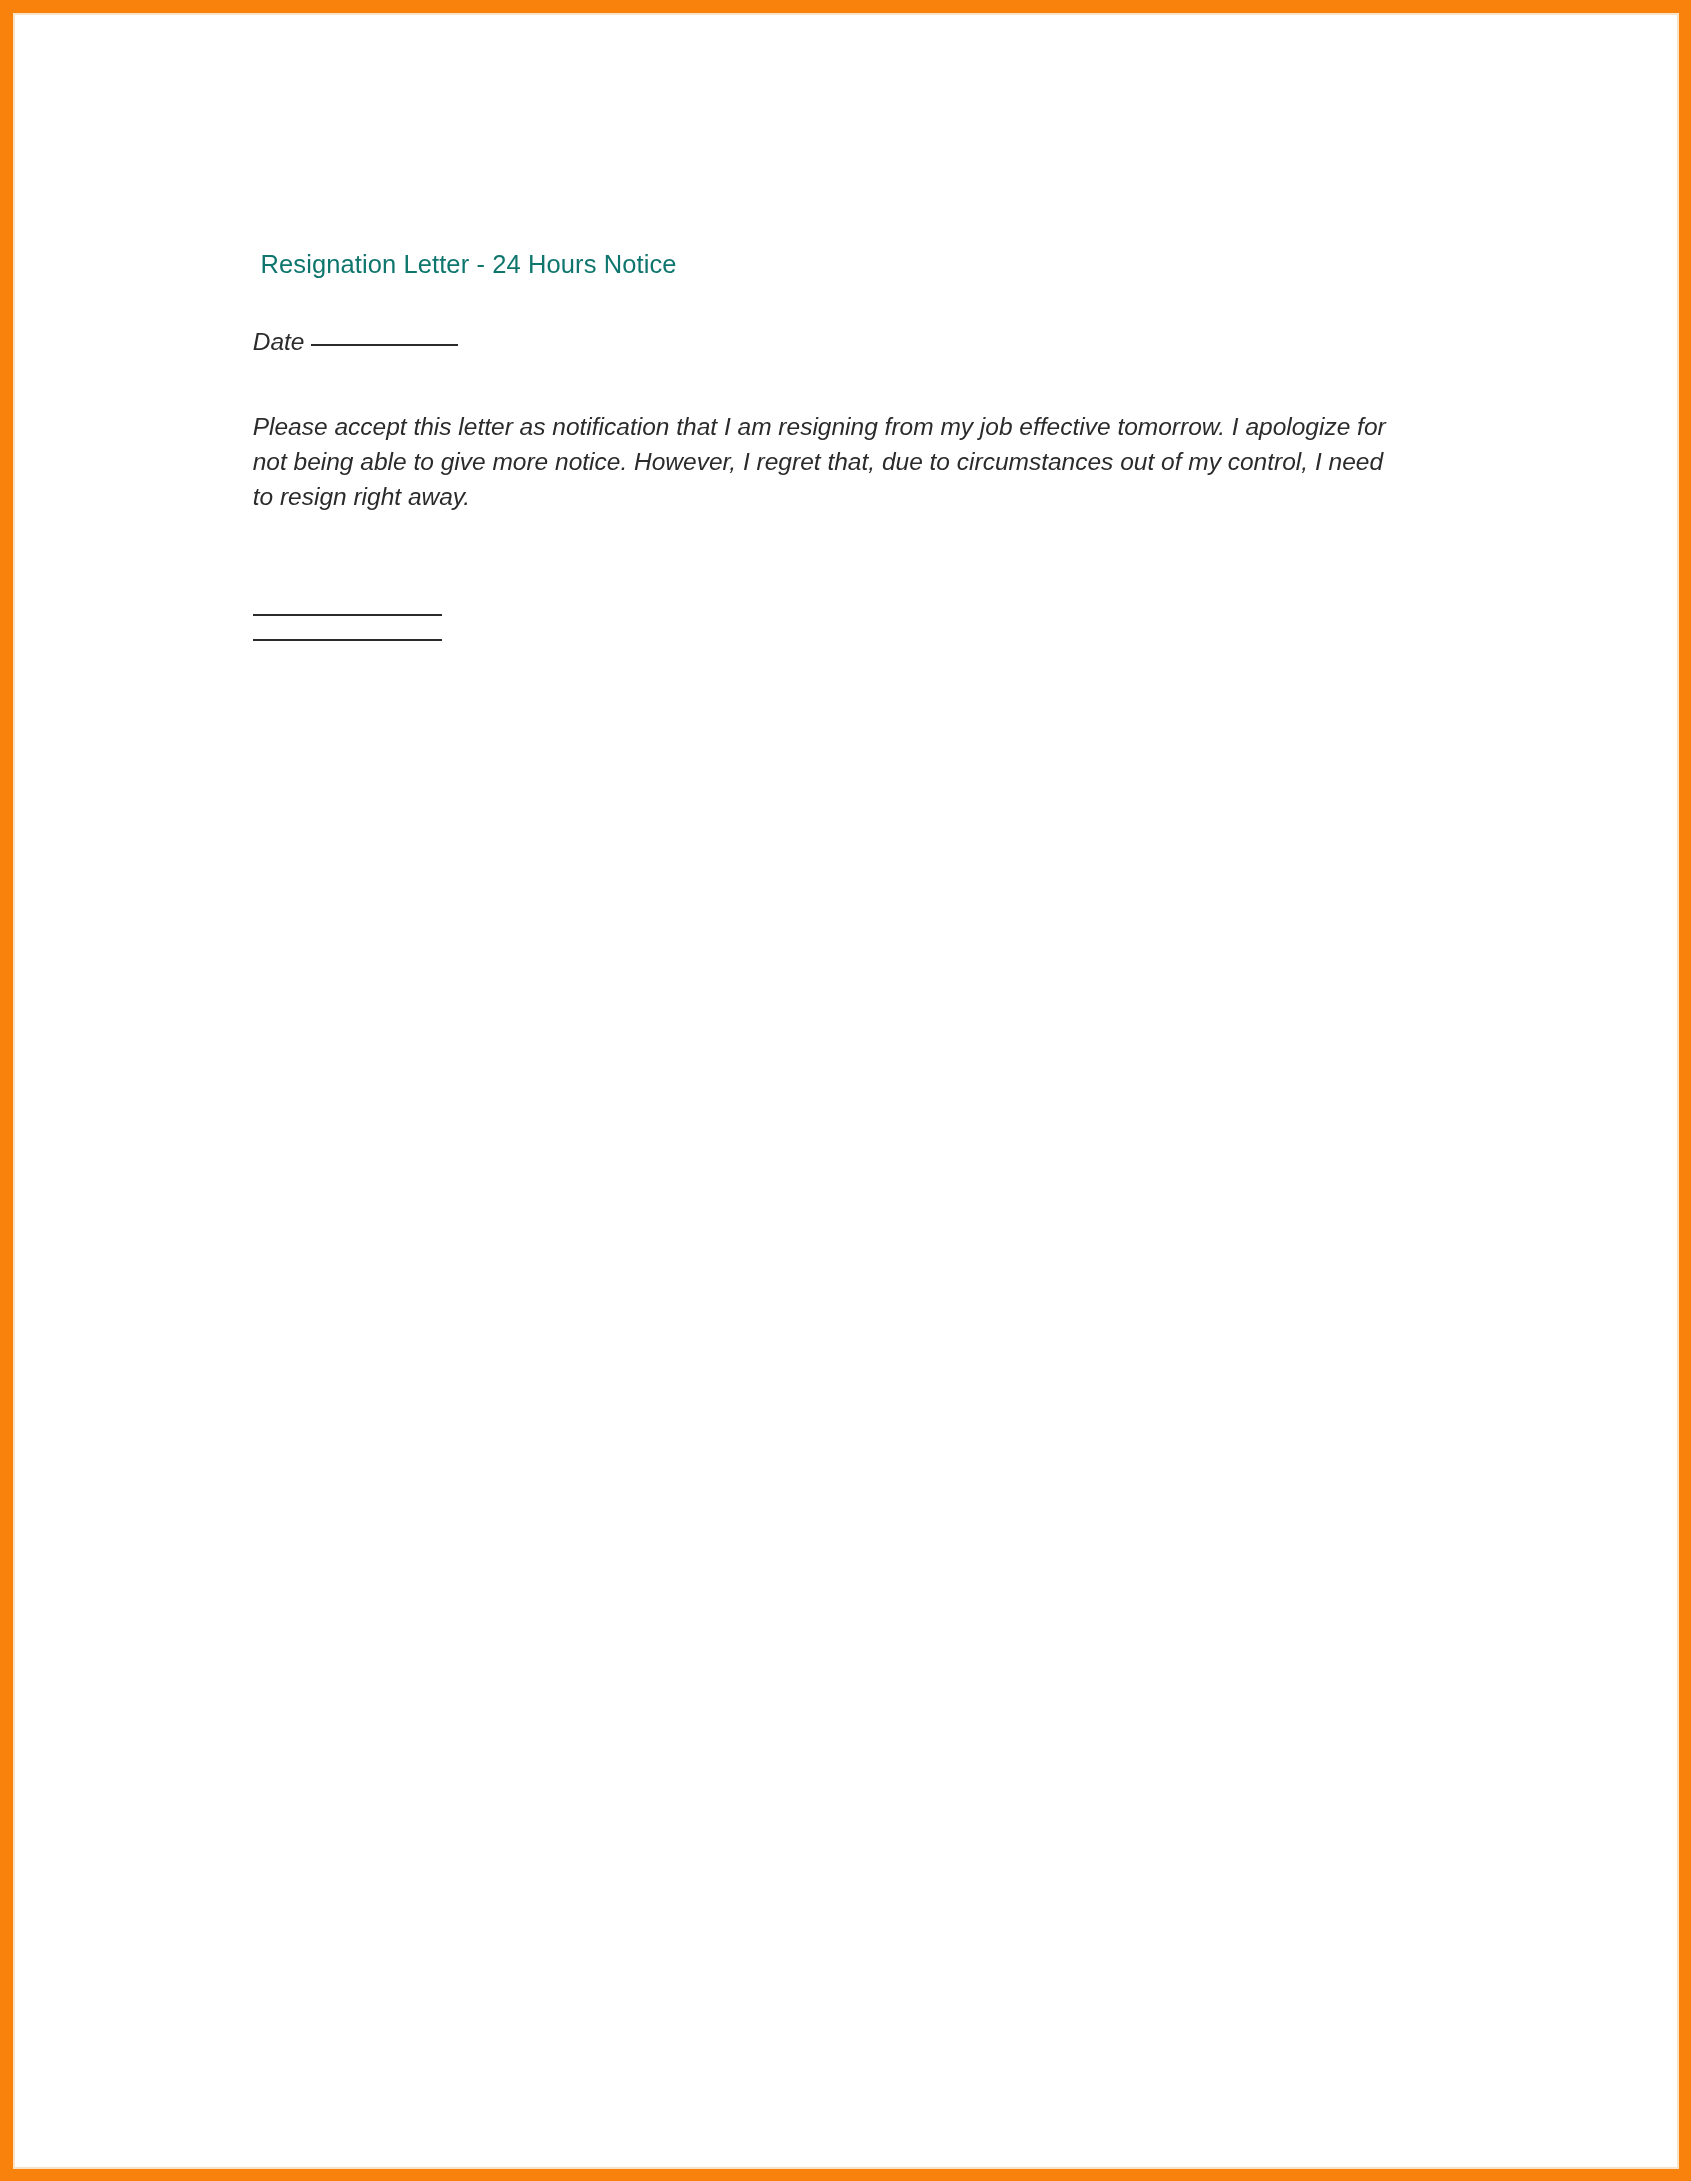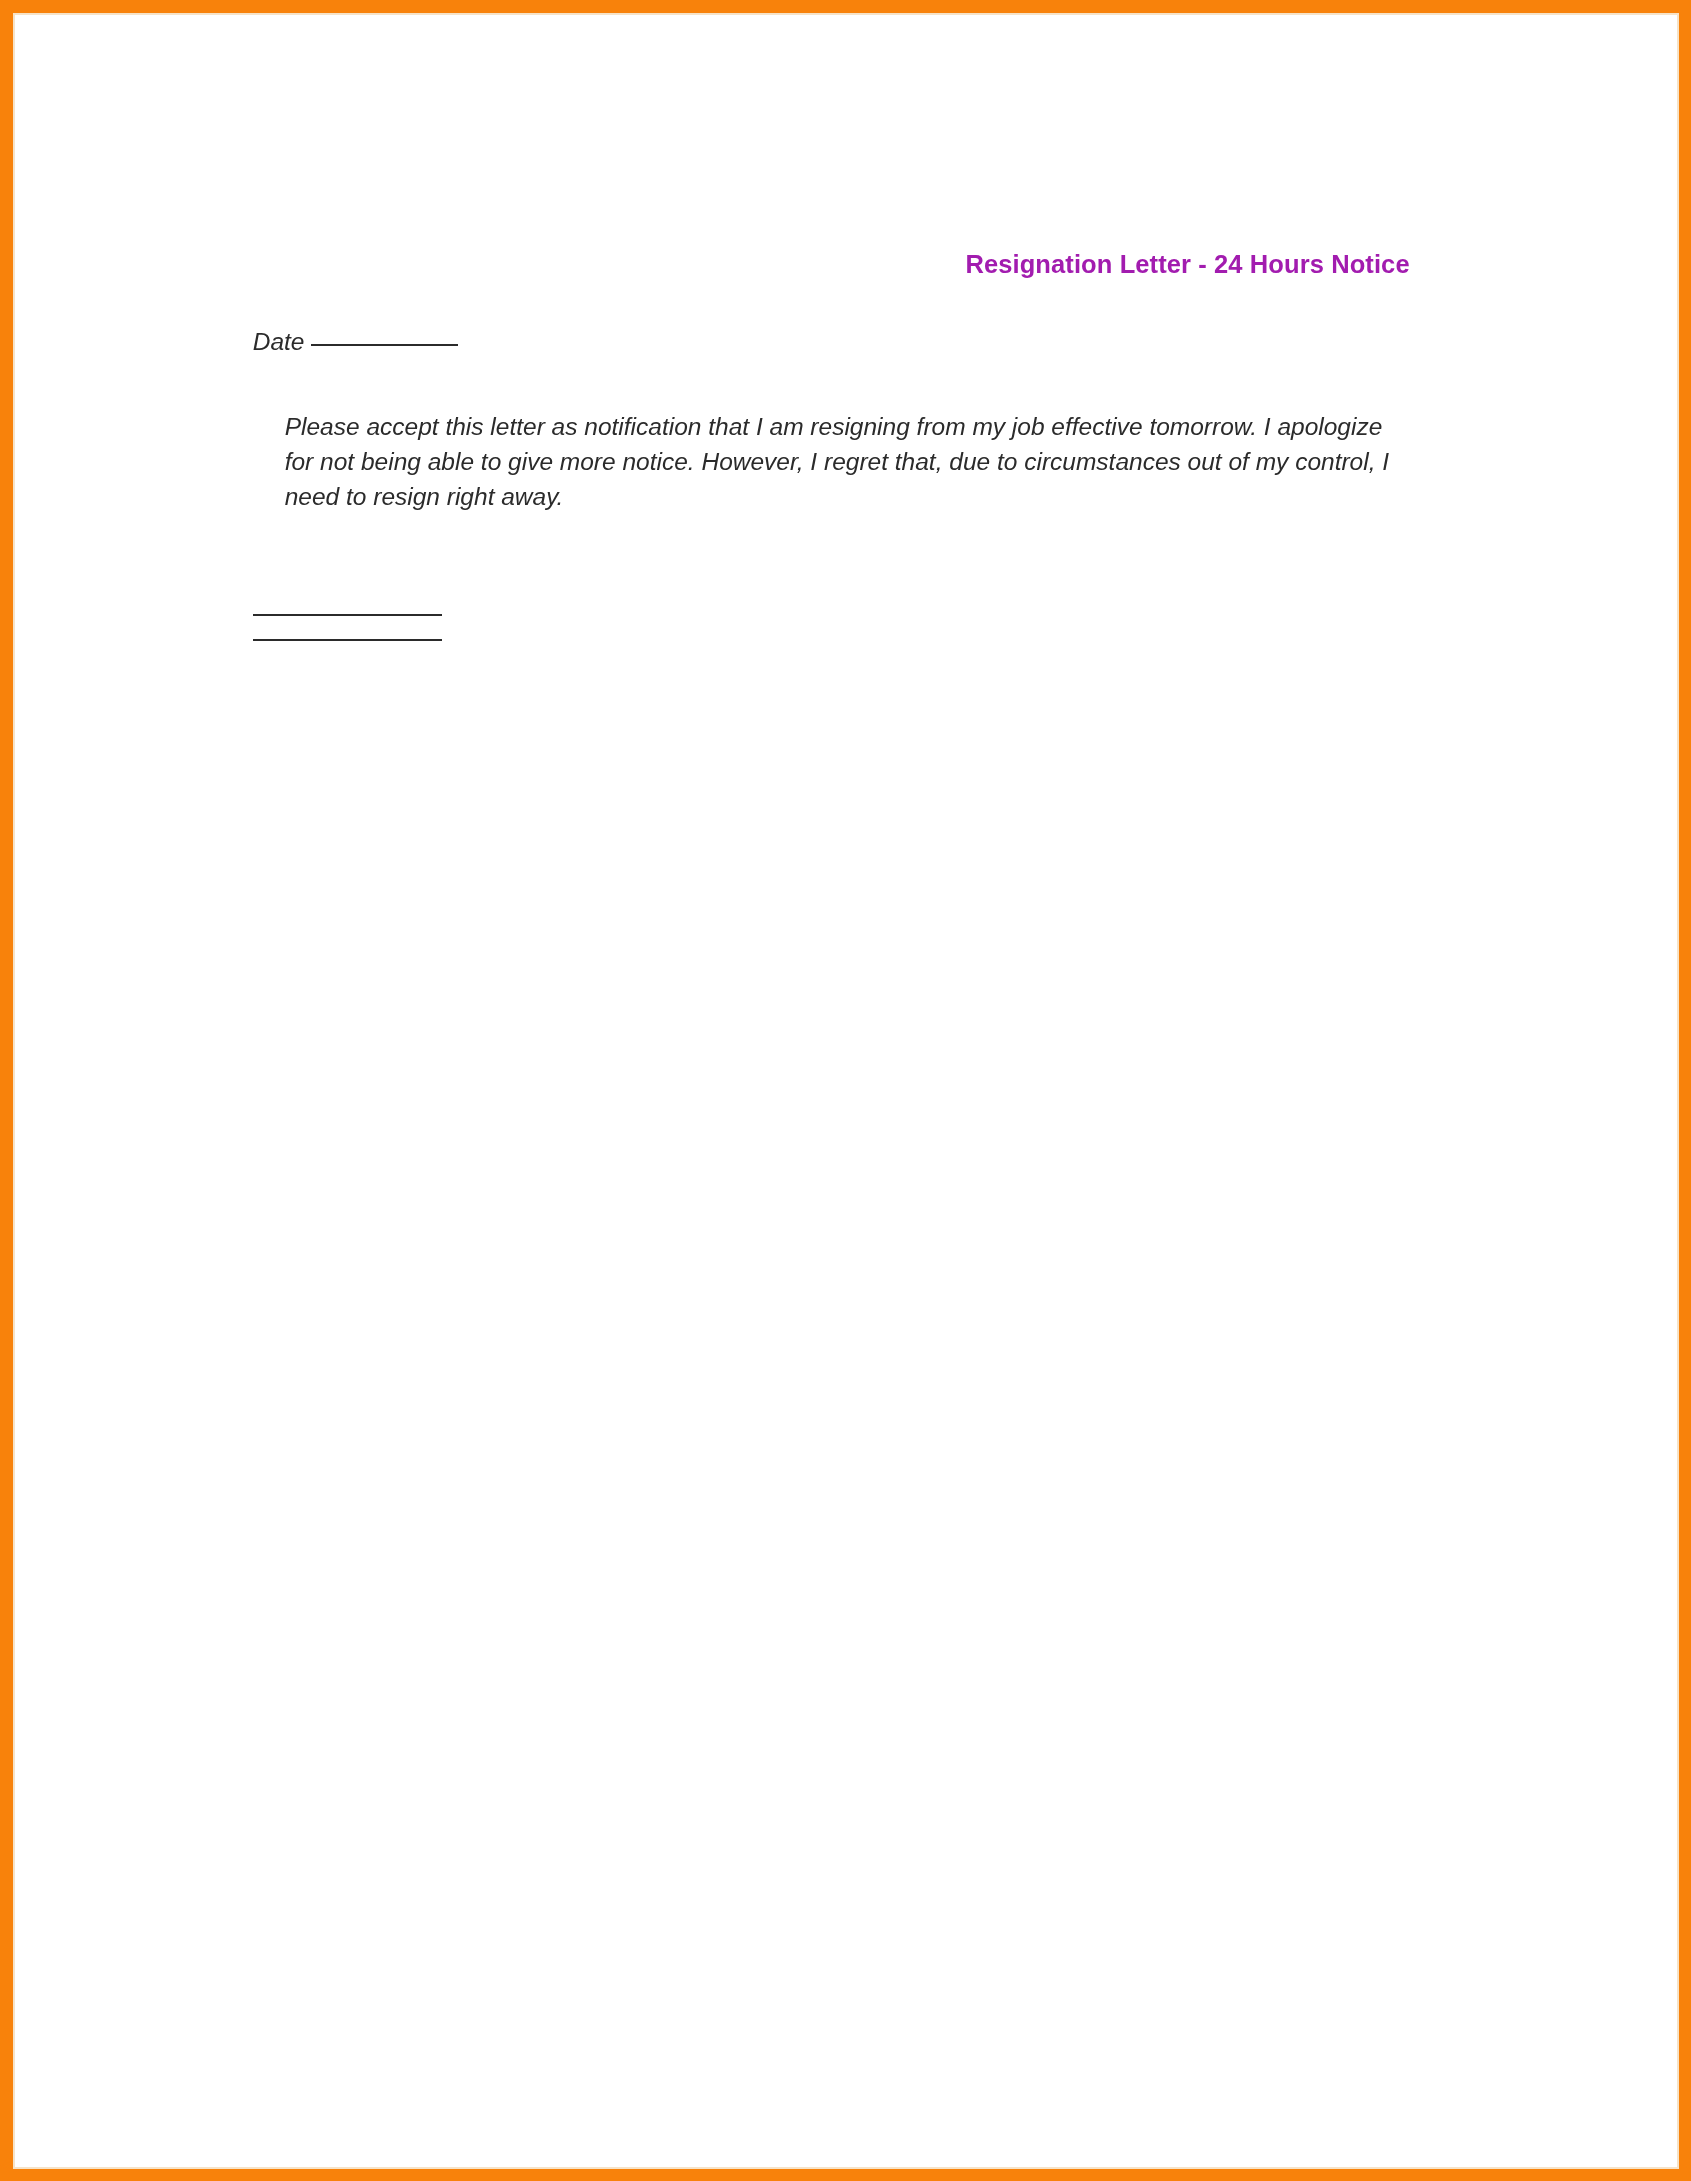--- a/index.html
+++ b/index.html
@@ -54,24 +54,24 @@
   }
 
   .letter {
     position: absolute;
     left: 238px;
     top: 235px;
     width: 1157px;
   }
 
   .letter-title {
-    text-align: right;
+    text-align: left;
     font-size: 25.5px;
-    font-weight: bold;
-    color: #a21caf;
+    font-weight: normal;
+    color: #0f766e;
     letter-spacing: 0.1px;
     margin: 0 0 0 0;
     padding-left: 7.8px;
   }
 
   .block {
     font-size: 24.5px;
     line-height: 35px;
     color: #2b2b2b;
     margin: 0;
@@ -98,21 +98,21 @@
   .rule-date    { width: 147px; }
   .rule-dear    { width: 159px; }
   .rule-paycheck{ width: 155px; }
 
   .sig-rule {
     width: 189px;
     height: 0;
     border-bottom: 2px solid #2b2b2b;
   }
 
-  .para { max-width: 1157px; margin-left: 32px; }
+  .para { max-width: 1157px; }
 </style>
 </head>
 <body>
 
 <div class="page">
 
   <div class="frame-bar frame-top"></div>
   <div class="frame-bar frame-bottom"></div>
   <div class="frame-bar frame-left"></div>
   <div class="frame-bar frame-right"></div>

